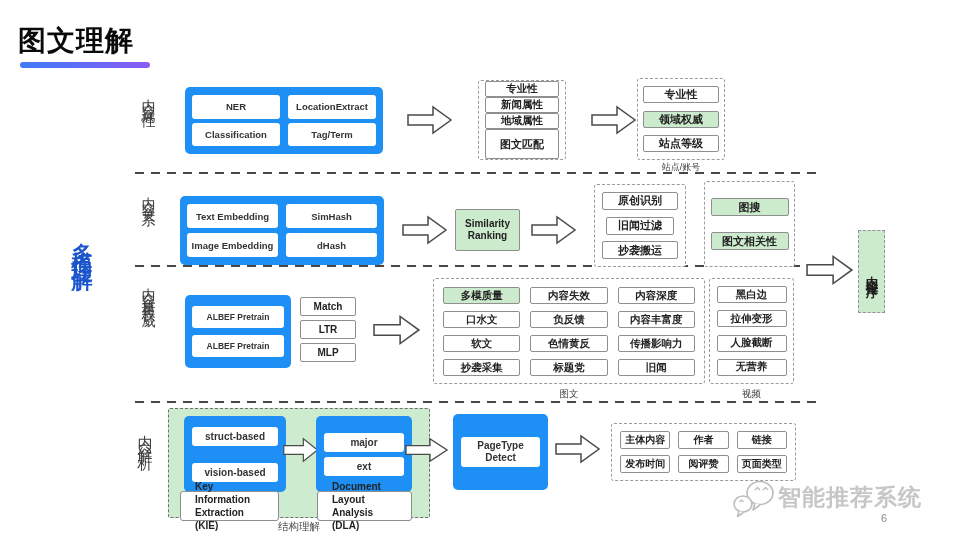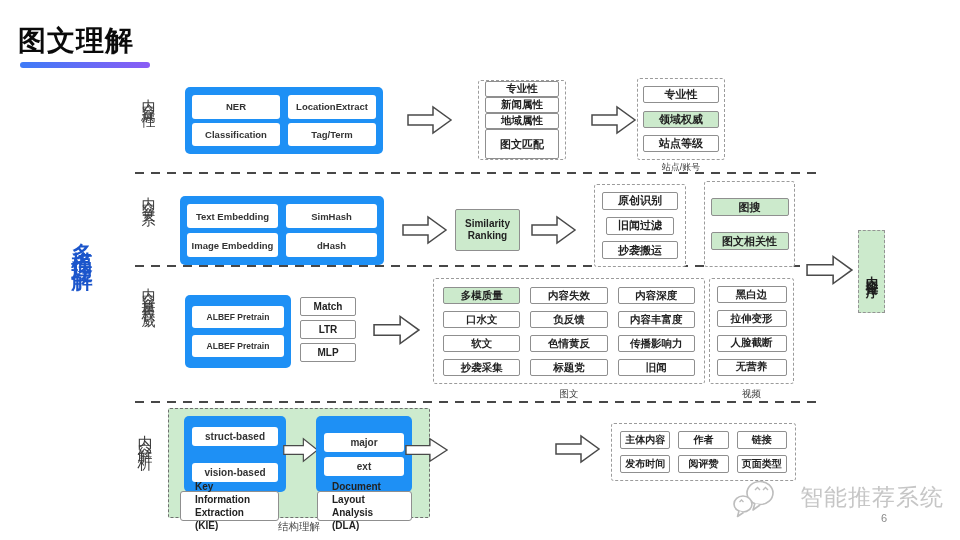--- a/index.html
+++ b/index.html
@@ -27,21 +27,21 @@
   .gcontainer{position:absolute;background:#cdebce;border:1.5px dashed #6f6f6f;border-radius:2px}
   .lblbox{position:absolute;background:#fff;border:1px solid #8f8f8f;border-radius:3px;display:flex;
           align-items:center;justify-content:center;text-align:left;font-size:10px;font-weight:600;
           line-height:1.3;color:#222;padding:14px}
   .rankbox{position:absolute;left:455px;top:209px;width:65px;height:42px;background:#cceacc;
            border:1px solid #8f8f8f;border-radius:2px;display:flex;align-items:center;justify-content:center;
            text-align:center;font-size:10px;font-weight:700;color:#222;line-height:1.25}
   .outbox{position:absolute;left:858px;top:230px;width:27px;height:83px;background:#cceacc;
           border:1.5px dashed #949494;display:flex;align-items:center;justify-content:center;
           font-size:12.5px;font-weight:700;color:#1d1d1d;letter-spacing:3px}
-  .brand{position:absolute;left:800px;top:482px;font-size:23px;font-weight:400;color:#c6c6c6;letter-spacing:1px}
+  .brand{position:absolute;left:778px;top:482px;font-size:23px;font-weight:700;color:#c6c6c6;letter-spacing:1px}
   .pagenum{position:absolute;left:872px;top:512px;width:24px;text-align:center;font-size:11px;color:#8a8a8a}
 </style>
 </head>
 <body>
 
 <div id="slide">
 
   <div class="title">图文理解</div>
   <div class="underline"></div>
 
@@ -175,20 +175,23 @@
     <div class="bbitem" style="width:80px;height:19px;font-size:10px">ext</div>
   </div>
   <div class="lblbox" style="left:317px;top:491px;width:95px;height:26px">Document Layout Analysis (DLA)</div>
 
   <div class="cap" style="left:168px;top:520px;width:262px;font-size:10.5px;color:#4a4a4a;font-weight:500">结构理解</div>
 
   <svg class="arrow" style="left:405px;top:437px" width="44" height="26" viewBox="0 0 46 30" preserveAspectRatio="none">
       <polygon points="1,10 26,10 26,2 44,15 26,28 26,20 1,20" fill="#fff" stroke="#4a4a4a" stroke-width="1.5"></polygon>
     </svg>
 
+  <div class="bluebox" style="left:453px;top:414px;width:95px;height:76px;display:flex;align-items:center;justify-content:center">
+    <div class="bbitem" style="width:79px;height:30px;font-size:10px;line-height:1.25">PageType Detect</div>
+  </div>
 
   <svg class="arrow" style="left:555px;top:434px" width="46" height="30" viewBox="0 0 46 30">
       <polygon points="1,10 26,10 26,2 44,15 26,28 26,20 1,20" fill="#fff" stroke="#4a4a4a" stroke-width="1.5"></polygon>
     </svg>
 
   <div class="dashbox" style="left:611px;top:423px;width:185px;height:58px;display:grid;grid-template-columns:repeat(3,1fr);gap:6px 8px;padding:7px 8px">
     <div class="sitem" style="height:18px;font-size:10px">主体内容</div>
     <div class="sitem" style="height:18px;font-size:10px">作者</div>
     <div class="sitem" style="height:18px;font-size:10px">链接</div>
     <div class="sitem" style="height:18px;font-size:10px">发布时间</div>

